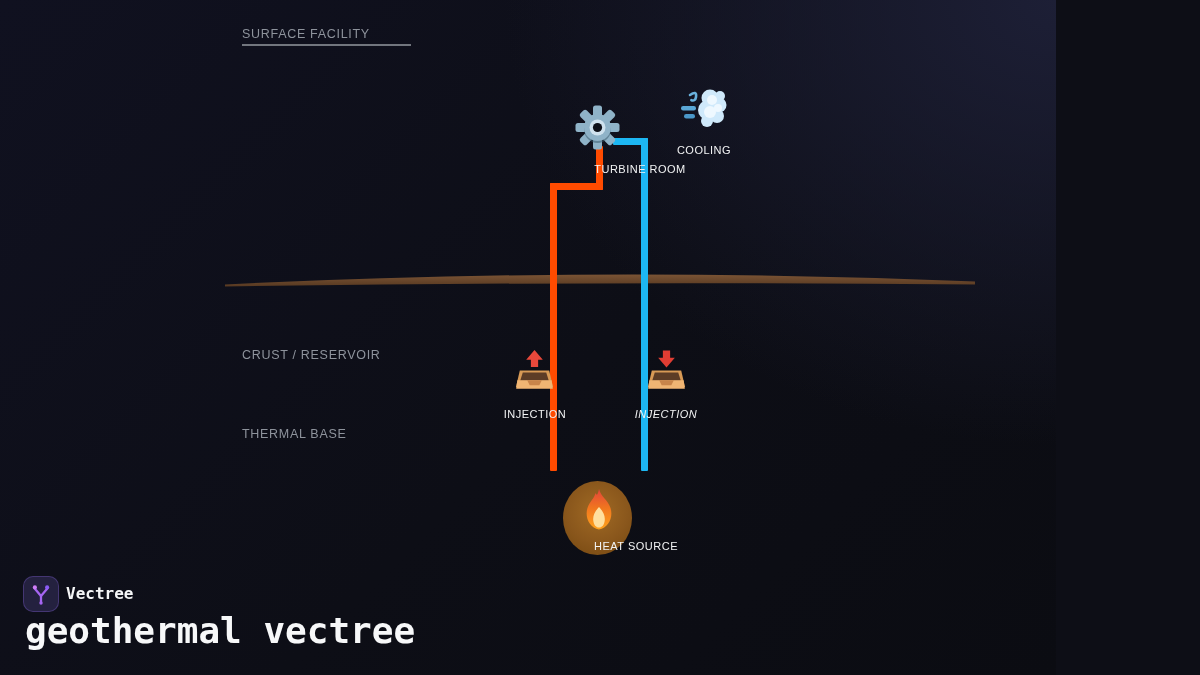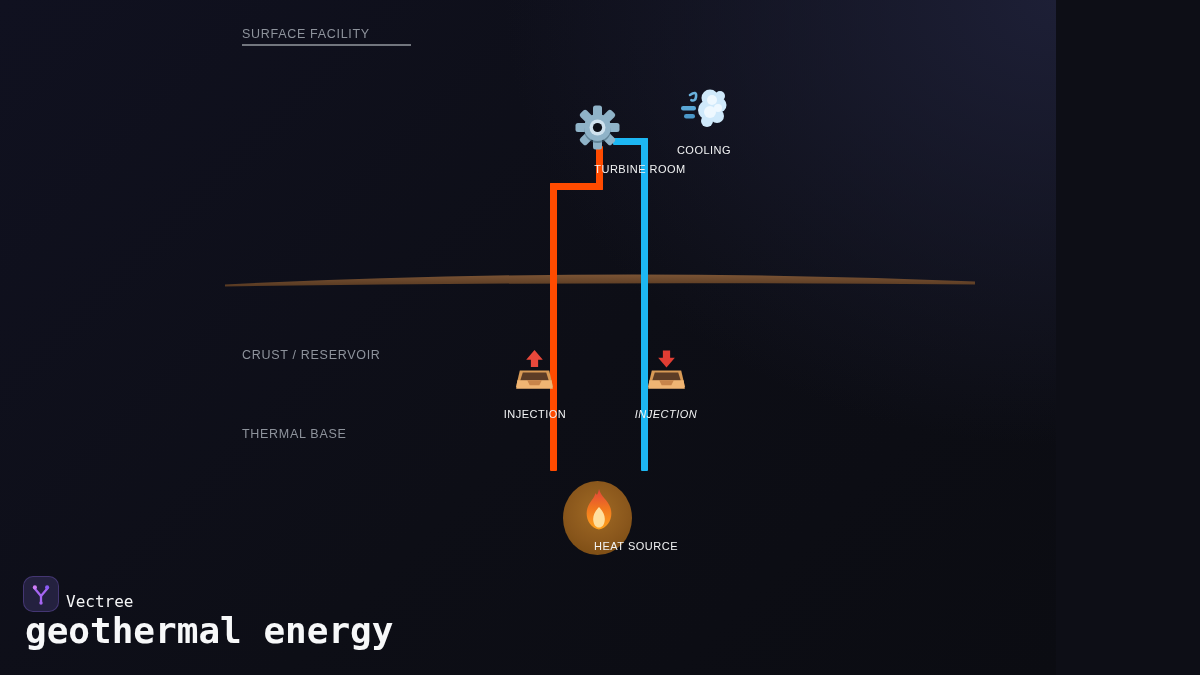--- a/index.html
+++ b/index.html
@@ -28,21 +28,21 @@
   .heat-circle{
     position:absolute;left:563px;top:481px;width:69px;height:74px;border-radius:50%;
     background:radial-gradient(circle at 50% 42%, #a06a24 0%, #8a571c 55%, #74470f 100%);
   }
   .logo-badge{
     position:absolute;left:23px;top:576px;width:36px;height:36px;border-radius:10px;
     background:#24213f;border:1px solid rgba(150,110,250,.28);box-sizing:border-box;
   }
   .brand-name{
     position:absolute;left:66px;top:576px;height:36px;line-height:36px;
-    color:#f5f6f7;font-family:"DejaVu Sans Mono",monospace;font-weight:normal;font-size:16px;margin-top:8px;
+    color:#f5f6f7;font-family:"DejaVu Sans Mono",monospace;font-weight:bold;font-size:16px;
   }
   .poster-title{
     position:absolute;left:25px;top:610px;color:#f7f8f9;
     font-family:"DejaVu Sans Mono",monospace;font-weight:bold;font-size:36px;white-space:nowrap;
   }
   .poster-url{
     position:absolute;right:24px;top:624px;color:#6d7280;
     font-family:"DejaVu Sans Mono",monospace;font-size:14px;white-space:nowrap;
   }
 </style>
@@ -148,15 +148,15 @@
         <path d="M11.5,12.5 L18,20"></path>
         <path d="M24.5,12.5 L18,20"></path>
         <path d="M18,20 L18,27"></path>
       </g>
       <circle cx="11.5" cy="11" r="2.2" fill="#cf7ef8"></circle>
       <circle cx="24.5" cy="11" r="2.2" fill="#8b5cf6"></circle>
       <circle cx="18" cy="27.6" r="1.8" fill="#a665f2"></circle>
     </svg>
   </div>
   <div class="brand-name">Vectree</div>
-  <div class="poster-title">geothermal energy</div>
+  <div class="poster-title">geothermal vectree</div>
 
 </div>
 
 </body></html>

